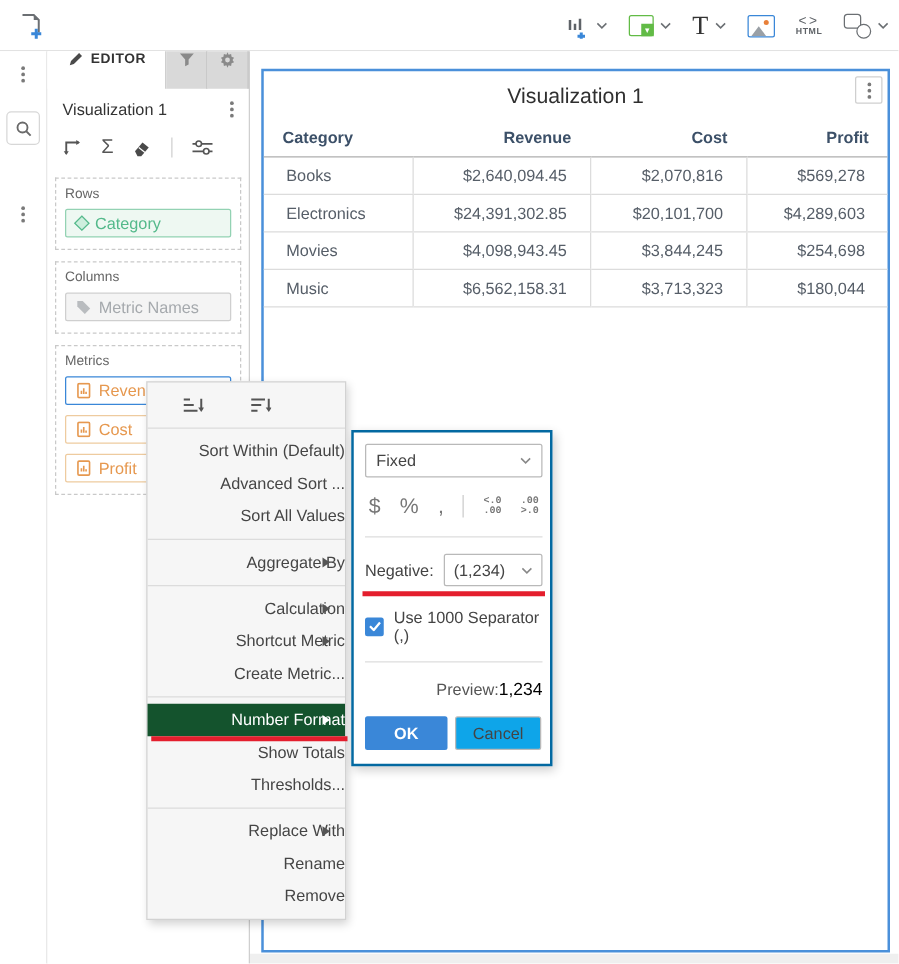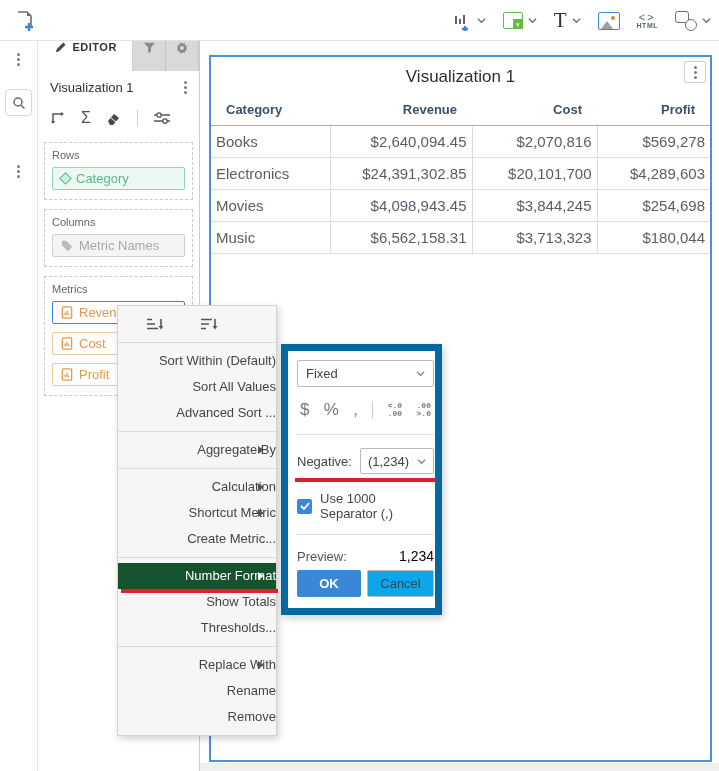--- a/index.html
+++ b/index.html
@@ -58,54 +58,54 @@
   .diamond { width:9px; height:9px; background:#cdeedd; border:1.5px solid #54b98b; transform:rotate(45deg); flex:0 0 auto; }
 
   
   .canvas { position:absolute; left:200px; top:41px; width:519px; height:730px; background:#fff; }
   .bottomstrip { position:absolute; left:200px; top:763px; width:519px; height:8px; background:#efefef; }
   .viz { position:absolute; left:209px; top:55px; width:503px; height:707px; border:2px solid #4a90da; background:#fff; z-index:1; }
   .viz-kebab { position:absolute; top:4px; right:4px; width:22px; height:22px; border:1px solid #cfcfcf; border-radius:2px; background:#fff; display:flex; align-items:center; justify-content:center; cursor:pointer; }
   .viz-title { margin-top:10px; text-align:center; font-size:17px; color:#2f2f2f; }
   table.grid { width:100%; border-collapse:collapse; margin-top:7px; table-layout:fixed; }
   table.grid th { font-size:13px; font-weight:bold; color:#3c5068; padding:8px 15px; border-bottom:1px solid #aeaeae; }
-  table.grid td { font-size:15px; color:#565e68; padding:7px 5px; border-bottom:1px solid #dcdcdc; }
+  table.grid td { font-size:13px; color:#565e68; padding:7px 18px; border-bottom:1px solid #dcdcdc; }
   table.grid td + td { border-left:1px solid #dcdcdc; }
   .al { text-align:left; } .ar { text-align:right; }
 
   
   .cmenu { position:absolute; left:117px; top:305px; width:160px; background:#f6f6f6; border:1px solid #d2d2d2; box-shadow:2px 3px 7px rgba(0,0,0,.18); z-index:20; }
   .cmenu .iconrow { height:36px; display:flex; align-items:center; padding-left:28px; gap:37px; }
   .cmenu .mdiv { height:1px; background:#dcdcdc; }
   .cmenu .group { padding:5px 0; }
   .mitem { position:relative; height:26px; line-height:26px; padding-left:30px; font-size:13px; color:#454545; cursor:pointer; white-space:nowrap;text-align:right; }
   .mitem .arrow { position:absolute; right:12px; top:9px; width:0; height:0; border-left:6px solid #555; border-top:4px solid transparent; border-bottom:4px solid transparent; }
   .mitem.hl { background:#14532d; color:#fff; font-weight:normal; }
   .mitem.hl .arrow { border-left-color:#fff; }
   .redline-menu { position:absolute; left:3px; right:-2px; bottom:-4px; height:4px; background:#e41e2d; z-index:30; }
 
   
-  .nfpop { position:absolute; left:281px; top:344px; width:161px; background:#fff; border:7px solid #0369a1; box-shadow:2px 3px 8px rgba(0,0,0,.2); padding:9px 1px 11px 9px; z-index:21; }
+  .nfpop { position:absolute; left:281px; top:344px; width:161px; background:#fff; border:2px solid #0369a1; box-shadow:2px 3px 8px rgba(0,0,0,.2); padding:9px 6px 11px 9px; z-index:21; }
   .nfselect { height:27px; border:1px solid #b9b9b9; border-radius:2px; display:flex; align-items:center; justify-content:space-between; padding:0 8px; font-size:13px; color:#444; cursor:pointer; background:#fff; }
   .fmticons { margin-top:8px; height:30px; display:flex; align-items:center; justify-content:space-between; padding:0 3px; color:#777; }
   .fmticons .big { font-size:17px; cursor:pointer; }
   .fmticons .vdiv { width:1px; height:18px; background:#ccc; }
   .decic { font-family:"Liberation Mono","DejaVu Sans Mono",monospace; font-size:8px; line-height:8px; text-align:center; cursor:pointer; font-weight:bold; }
   .nfdiv { height:1px; background:#ddd; margin-top:9px; }
   .negrow { position:relative; margin-top:13px; display:flex; align-items:center; gap:8px; }
   .negrow .nlabel { font-size:13px; color:#444; }
   .negbox { flex:1; height:26px; border:1px solid #b9b9b9; border-radius:2px; display:flex; align-items:center; justify-content:space-between; padding:0 7px; font-size:13px; color:#444; cursor:pointer; background:#fff; }
   .redline-pop { position:absolute; left:-2px; right:-2px; bottom:-8px; height:4px; background:#e41e2d; z-index:30; }
   .chkrow { margin-top:17px; display:flex; align-items:center; gap:8px; cursor:pointer; }
   .chkbox { width:15px; height:15px; background:#3a87d8; border-radius:2px; display:flex; align-items:center; justify-content:center; flex:0 0 auto; }
   .chkrow span { font-size:13px; color:#444; }
-  .prevrow { margin-top:13px; display:flex; align-items:center; justify-content:space-between; }
+  .prevrow { margin-top:13px; display:flex; align-items:center; justify-content:flex-end; }
   .prevrow .plabel { font-size:13px; color:#555; }
   .prevrow .pval { font-size:14px; font-weight:normal; color:#000000; }
-  .btnrow { margin-top:6px; display:flex; gap:6px; }
+  .btnrow { margin-top:14px; display:flex; gap:6px; }
   .okbtn { width:66px; height:27px; background:#3a87d8; color:#fff; font-size:13px; font-weight:bold; border:none; border-radius:2px; cursor:pointer; }
   .cancelbtn { width:69px; height:27px; background:#0ea5e9; color:#444; font-size:13px; border:1px solid #b9b9b9; border-radius:2px; cursor:pointer; }
 
   svg { display:block; }
 </style>
 </head>
 <body>
 
 <div class="screen">
 
@@ -342,22 +342,22 @@
       </svg>
       <svg width="17" height="16" viewBox="0 0 17 16">
         <path d="M1 3.5 h11 M1 8 h8 M1 12.5 h5" stroke="#555" stroke-width="1.6"></path>
         <path d="M15 3 v8" stroke="#555" stroke-width="1.6"></path>
         <path d="M12.6 10 l2.4 3.5 2.4-3.5 z" fill="#555"></path>
       </svg>
     </div>
     <div class="mdiv"></div>
     <div class="group">
       <div class="mitem">Sort Within (Default)</div>
+      <div class="mitem">Advanced Sort ...</div>
       <div class="mitem">Sort All Values</div>
-      <div class="mitem">Advanced Sort ...</div>
     </div>
     <div class="mdiv"></div>
     <div class="group">
       <div class="mitem"><span>Aggregate By</span><span class="arrow"></span></div>
     </div>
     <div class="mdiv"></div>
     <div class="group">
       <div class="mitem"><span>Calculation</span><span class="arrow"></span></div>
       <div class="mitem"><span>Shortcut Metric</span><span class="arrow"></span></div>
       <div class="mitem">Create Metric...</div>

